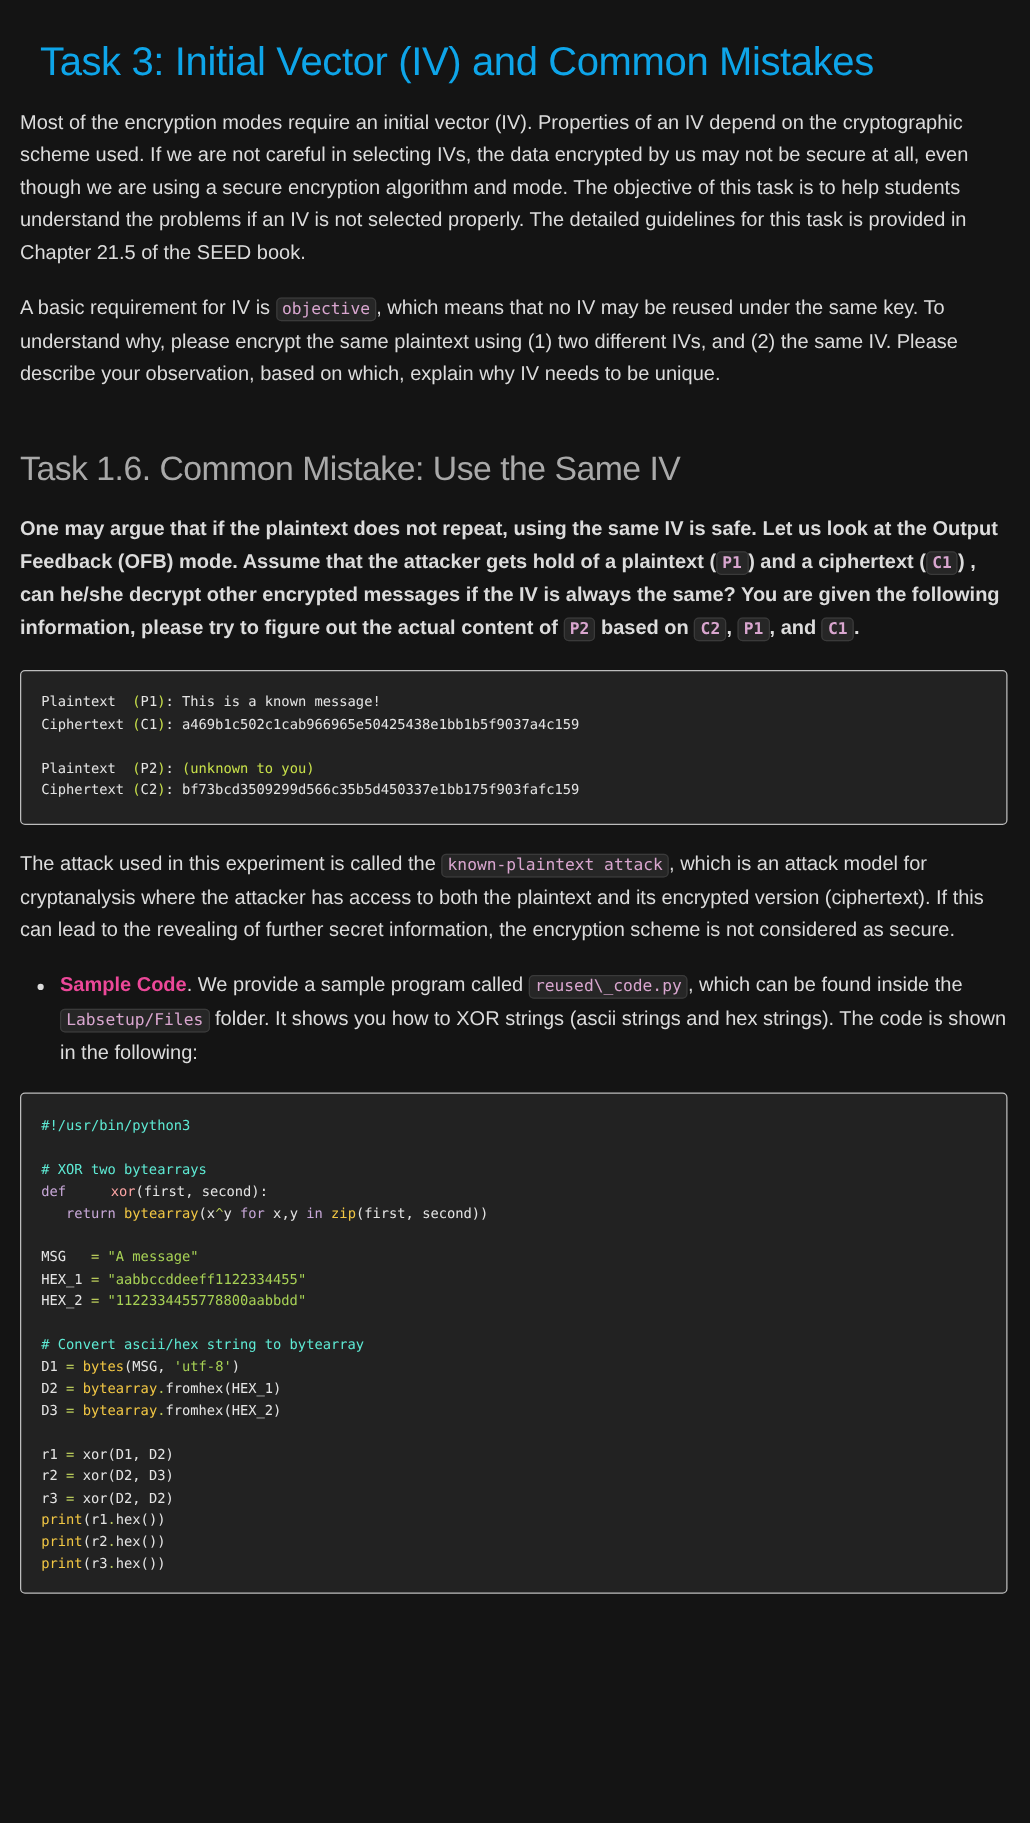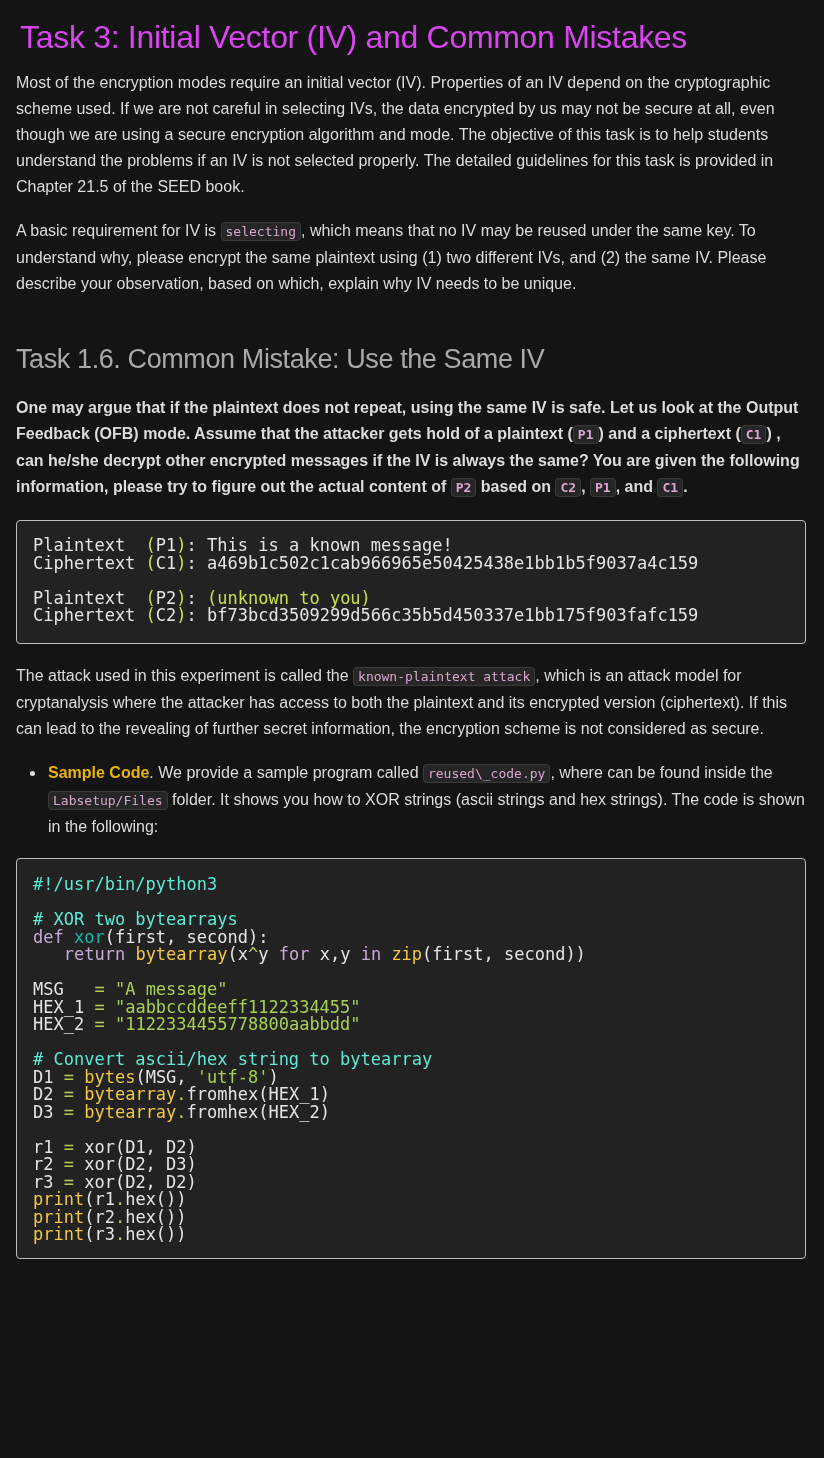--- a/index.html
+++ b/index.html
@@ -14,26 +14,26 @@
       font-family: "Liberation Sans", "DejaVu Sans", sans-serif;
       color: #dcdcdc;
       font-size: 16px;
       -webkit-font-smoothing: antialiased;
     }
     .page {
       position: relative;
       padding: 0 18px 0 16px;
     }
     h1 {
-      margin: 4px;
+      margin: 16px;
       padding-top: 12px;
       font-size: 32px;
       line-height: 42px;
       font-weight: 500;
-      color: #d946ef;
+      color: #0ea5e9;
       letter-spacing: -0.3px;
     }
     h2 {
       margin: 0;
       font-size: 27px;
       line-height: 36px;
       font-weight: 400;
       color: #a9a9a9;
       letter-spacing: -0.4px;
     }
@@ -61,33 +61,33 @@
       padding: 1px 4px;
     }
 
     .codeblock {
       margin-top: 19px;
       background: #222222;
       border: 1px solid #bdbdbd;
       border-radius: 4px;
       padding: 14px 16px 16px 16px;
       font-family: "DejaVu Sans Mono", "Liberation Mono", monospace;
-      font-size: 17px;
+      font-size: 11px;
       line-height: 17.5px;
       color: #e4e4e4;
       white-space: pre;
     }
     .cb1 { height: 90px; padding-top: 16px; }
     .cb2 { margin-top: 18px; height: 366px; padding-top: 17px; }
     .code-line { display: block; height: 17.5px; }
     .code-blank { display: block; height: 17.5px; }
     .tok-paren { color: #c8e04a; }
     .tok-comment { color: #5eead4; }
     .tok-kw { color: #c8a8d8; }
-    .tok-fn { color: #14b8a6; }
+    .tok-fn { color: #fca5a5; margin-left: 29px; }
     .tok-builtin { color: #f2c744; }
     .tok-str { color: #a7d155; }
     .tok-op { color: #b8c95a; }
 
     ul.bullets {
       margin: 18px 0 0 0;
       padding: 0 0 0 32px;
       list-style: none;
     }
     ul.bullets li {
@@ -99,39 +99,39 @@
     ul.bullets li::before {
       content: "";
       position: absolute;
       left: -18px;
       top: 11px;
       width: 5px;
       height: 5px;
       border-radius: 50%;
       background: #dcdcdc;
     }
-    strong { font-weight: 700; color: #eab308; }
+    strong { font-weight: 700; color: #ec4899; }
   </style>
 </head>
 <body>
 
 <div class="page">
 
   <h1>Task 3: Initial Vector (IV) and Common Mistakes</h1>
   <p class="p-intro">Most of the encryption modes require an initial vector (IV). Properties of an IV depend on the cryptographic scheme used. If we are not careful in selecting IVs, the data encrypted by us may not be secure at all, even though we are using a secure encryption algorithm and mode. The objective of this task is to help students understand the problems if an IV is not selected properly. The detailed guidelines for this task is provided in Chapter 21.5 of the SEED book.</p>
 
-  <p class="p-31"><span>A basic requirement for IV is </span><code class="inline">selecting</code><span>, which means that no IV may be reused under the same key. To understand why, please encrypt the same plaintext using (1) two different IVs, and (2) the same IV. Please describe your observation, based on which, explain why IV needs to be unique.</span></p>
+  <p class="p-31"><span>A basic requirement for IV is </span><code class="inline">objective</code><span>, which means that no IV may be reused under the same key. To understand why, please encrypt the same plaintext using (1) two different IVs, and (2) the same IV. Please describe your observation, based on which, explain why IV needs to be unique.</span></p>
 
   <h2 class="h2-32">Task 1.6. Common Mistake: Use the Same IV</h2>
   <p class="p-32"><span>One may argue that if the plaintext does not repeat, using the same IV is safe. Let us look at the Output Feedback (OFB) mode. Assume that the attacker gets hold of a plaintext (</span><code class="inline">P1</code><span>) and a ciphertext (</span><code class="inline">C1</code><span>) , can he/she decrypt other encrypted messages if the IV is always the same? You are given the following information, please try to figure out the actual content of </span><code class="inline">P2</code><span> based on </span><code class="inline">C2</code><span>, </span><code class="inline">P1</code><span>, and </span><code class="inline">C1</code><span>.</span></p>
 
   <div class="codeblock cb1"><span class="code-line"><span>Plaintext  </span><span class="tok-paren">(</span><span>P1</span><span class="tok-paren">)</span><span>: </span><span>This is a known message!</span></span><span class="code-line"><span>Ciphertext </span><span class="tok-paren">(</span><span>C1</span><span class="tok-paren">)</span><span>: </span><span>a469b1c502c1cab966965e50425438e1bb1b5f9037a4c159</span></span><span class="code-blank"></span><span class="code-line"><span>Plaintext  </span><span class="tok-paren">(</span><span>P2</span><span class="tok-paren">)</span><span>: </span><span class="tok-paren">(</span><span class="tok-paren">unknown to you</span><span class="tok-paren">)</span></span><span class="code-line"><span>Ciphertext </span><span class="tok-paren">(</span><span>C2</span><span class="tok-paren">)</span><span>: </span><span>bf73bcd3509299d566c35b5d450337e1bb175f903fafc159</span></span></div>
 
 
   <p class="p-attack"><span>The attack used in this experiment is called the </span><code class="inline">known-plaintext attack</code><span>, which is an attack model for cryptanalysis where the attacker has access to both the plaintext and its encrypted version (ciphertext). If this can lead to the revealing of further secret information, the encryption scheme is not considered as secure.</span></p>
 
   <ul class="bullets">
-    <li><strong>Sample Code</strong><span>. We provide a sample program called </span><code class="inline">reused\_code.py</code><span>, where can be found inside the </span><code class="inline">Labsetup/Files</code><span> folder. It shows you how to XOR strings (ascii strings and hex strings). The code is shown in the following:</span></li>
+    <li><strong>Sample Code</strong><span>. We provide a sample program called </span><code class="inline">reused\_code.py</code><span>, which can be found inside the </span><code class="inline">Labsetup/Files</code><span> folder. It shows you how to XOR strings (ascii strings and hex strings). The code is shown in the following:</span></li>
   </ul>
 
   <div class="codeblock cb2"><span class="code-line tok-comment">#!/usr/bin/python3</span><span class="code-blank"></span><span class="code-line tok-comment"># XOR two bytearrays</span><span class="code-line"><span class="tok-kw">def</span> <span class="tok-fn">xor</span><span>(first, second):</span></span><span class="code-line"><span>   </span><span class="tok-kw">return</span> <span class="tok-builtin">bytearray</span><span>(x</span><span class="tok-op">^</span><span>y </span><span class="tok-kw">for</span><span> x,y </span><span class="tok-kw">in</span> <span class="tok-builtin">zip</span><span>(first, second))</span></span><span class="code-blank"></span><span class="code-line"><span>MSG   </span><span class="tok-op">=</span> <span class="tok-str">"A message"</span></span><span class="code-line"><span>HEX_1 </span><span class="tok-op">=</span> <span class="tok-str">"aabbccddeeff1122334455"</span></span><span class="code-line"><span>HEX_2 </span><span class="tok-op">=</span> <span class="tok-str">"1122334455778800aabbdd"</span></span><span class="code-blank"></span><span class="code-line tok-comment"># Convert ascii/hex string to bytearray</span><span class="code-line"><span>D1 </span><span class="tok-op">=</span> <span class="tok-builtin">bytes</span><span>(MSG, </span><span class="tok-str">'utf-8'</span><span>)</span></span><span class="code-line"><span>D2 </span><span class="tok-op">=</span> <span class="tok-builtin">bytearray</span><span class="tok-op">.</span><span>fromhex(HEX_1)</span></span><span class="code-line"><span>D3 </span><span class="tok-op">=</span> <span class="tok-builtin">bytearray</span><span class="tok-op">.</span><span>fromhex(HEX_2)</span></span><span class="code-blank"></span><span class="code-line"><span>r1 </span><span class="tok-op">=</span><span> xor(D1, D2)</span></span><span class="code-line"><span>r2 </span><span class="tok-op">=</span><span> xor(D2, D3)</span></span><span class="code-line"><span>r3 </span><span class="tok-op">=</span><span> xor(D2, D2)</span></span><span class="code-line"><span class="tok-builtin">print</span><span>(r1</span><span class="tok-op">.</span><span>hex())</span></span><span class="code-line"><span class="tok-builtin">print</span><span>(r2</span><span class="tok-op">.</span><span>hex())</span></span><span class="code-line"><span class="tok-builtin">print</span><span>(r3</span><span class="tok-op">.</span><span>hex())</span></span></div>
 
 </div>
 
 </body></html>

